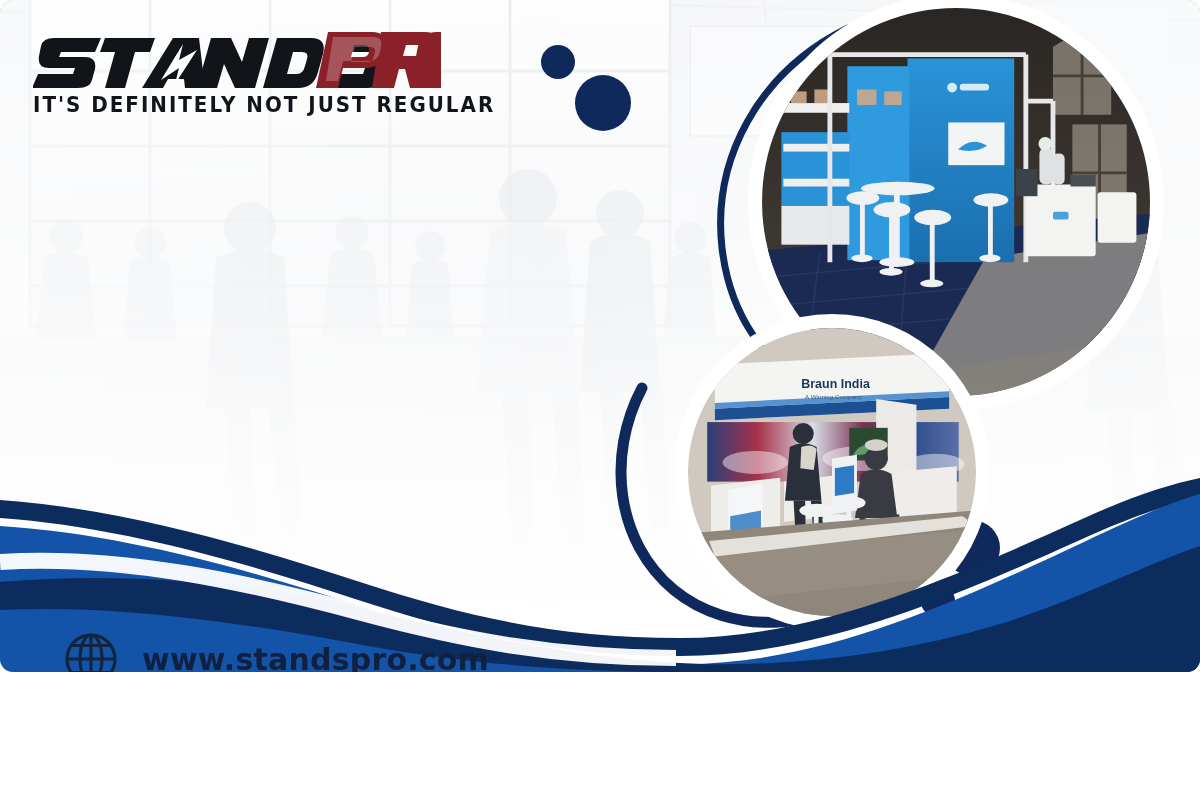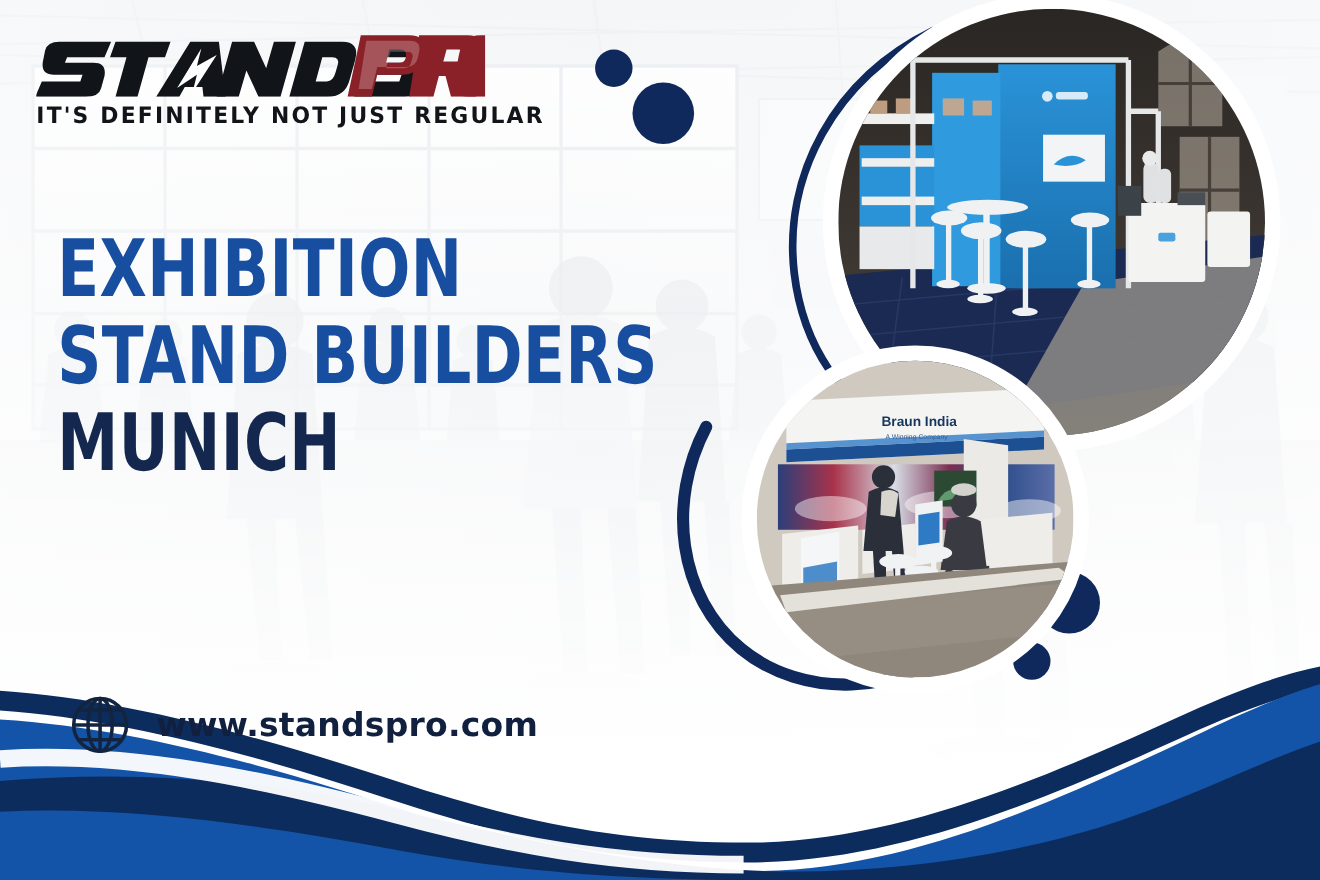--- a/index.html
+++ b/index.html
@@ -4,23 +4,24 @@
 <style>
   * { margin:0; padding:0; box-sizing:border-box; }
   html,body { background:#ffffff; }
   body {
     font-family:"Liberation Sans", sans-serif;
     width:1200px; height:800px; overflow:hidden;
   }
 
   .banner {
     position:relative;
-    width:1200px; height:800px;
-    background:#f0abfc;
+    width:1200px; height:672px;
+    background:#84cc16;
     overflow:hidden;
+    border-radius:13px;
   }
 
   
   .bg-photo { position:absolute; inset:0; overflow:hidden; }
   .bg-photo svg { position:absolute; inset:0; width:100%; height:100%; }
   .bg-veil {
     position:absolute; inset:0;
     background:
       linear-gradient(180deg, rgba(255,255,255,.46) 0%, rgba(255,255,255,.62) 38%,
                               rgba(255,255,255,.84) 66%, rgba(255,255,255,.96) 84%,
@@ -261,25 +262,20 @@
         <path d="M348 6 h44 q16 0 13 15 l-2 7 q-2 8 -10 11 l7 23 h-23 l-5 -19 h-6 l-5 19 h-22 z m25 13 l-3 11 h13 q5 0 6 -5 q1 -6 -5 -6 z"></path>
         <path d="M404 6 h38 q16 0 13 16 l-4 20 q-3 20 -21 20 h-37 q-16 0 -13 -16 l4 -21 q3 -19 20 -19 z m14 14 q-5 0 -6 6 l-3 14 q-1 6 4 6 h9 q5 0 6 -6 l3 -14 q1 -6 -4 -6 z"></path>
       </g>
       <g fill="#ffffff" opacity=".92">
         <path d="M300 11 h40 q10 0 8 10 l-1 5 q-2 9 -12 9 h-25 l-5 20 h-12 z m22 10 l-4 15 h16 q6 0 7 -6 l1 -4 q1 -5 -5 -5 z" opacity=".25"></path>
       </g>
     </svg>
     <div class="logo-tagline">IT'S DEFINITELY NOT JUST REGULAR</div>
   </div>
 
-  <div class="headline">
-    <span class="headline-line hl-1">EXHIBITION</span>
-    <span class="headline-line hl-2">STAND BUILDERS</span>
-    <span class="headline-line hl-3">MUNICH</span>
-  </div>
 
   <div class="dot dot-a"></div>
   <div class="dot dot-b"></div>
   <div class="dot dot-c"></div>
   <div class="dot dot-d"></div>
 
   <div class="ring-arc" style="left:700px; top:20px;">
     <svg width="160" height="380" viewBox="0 0 160 380" aria-hidden="true">
       <path d="M148 8 C 58 52, 12 140, 22 228 C 30 296, 66 346, 118 372" fill="none" stroke="#10295C" stroke-width="7" stroke-linecap="round"></path>
     </svg>

